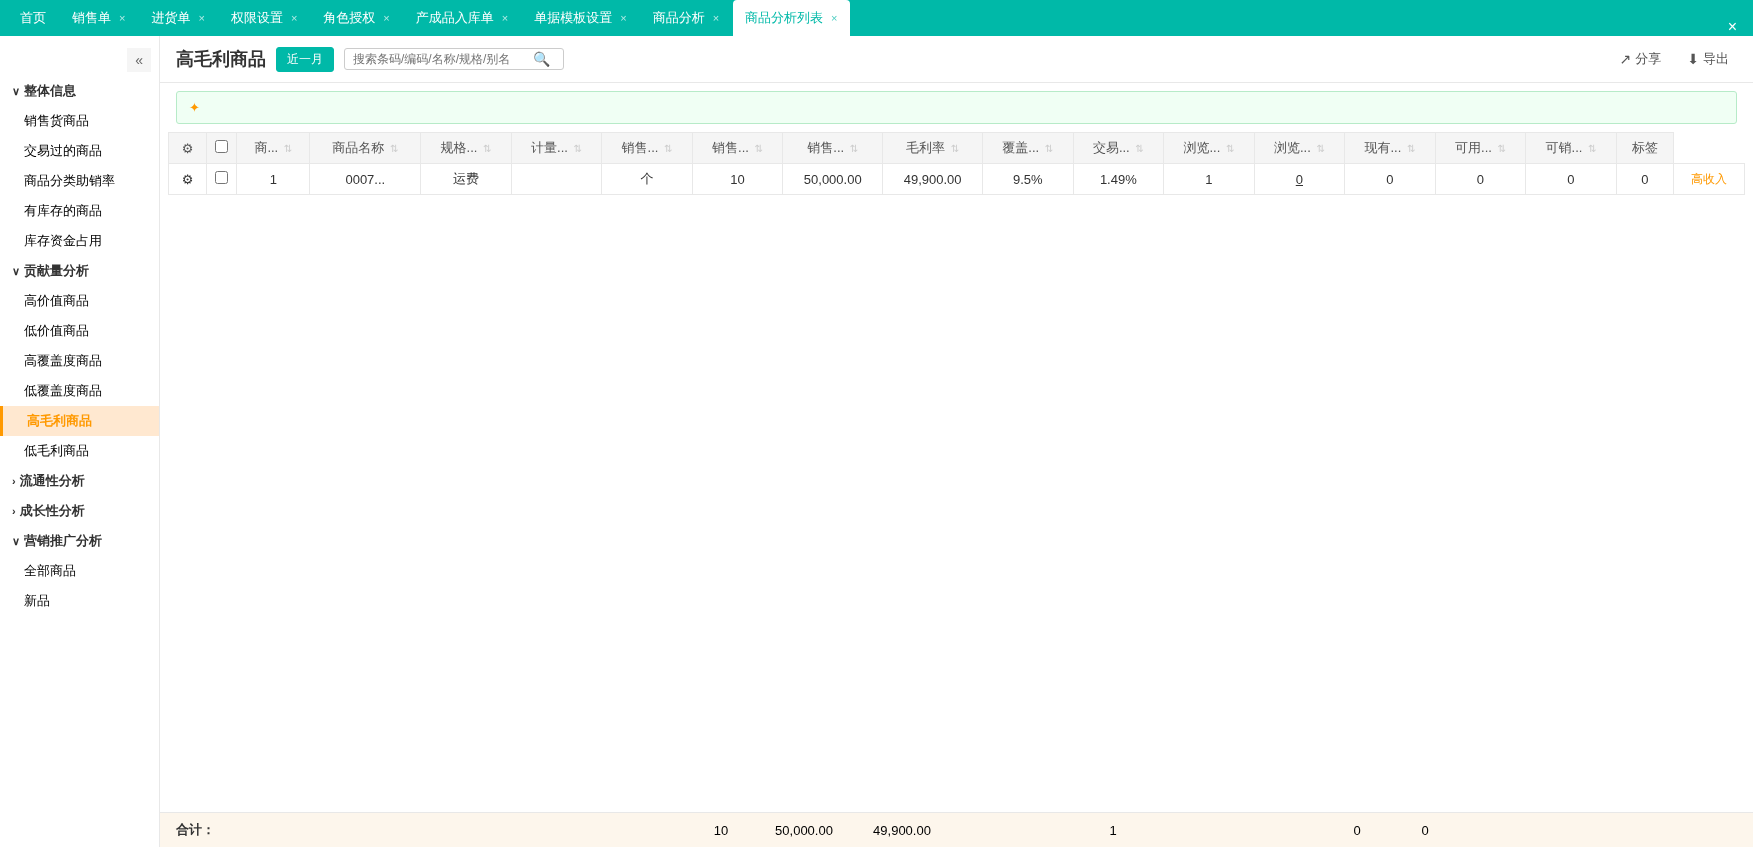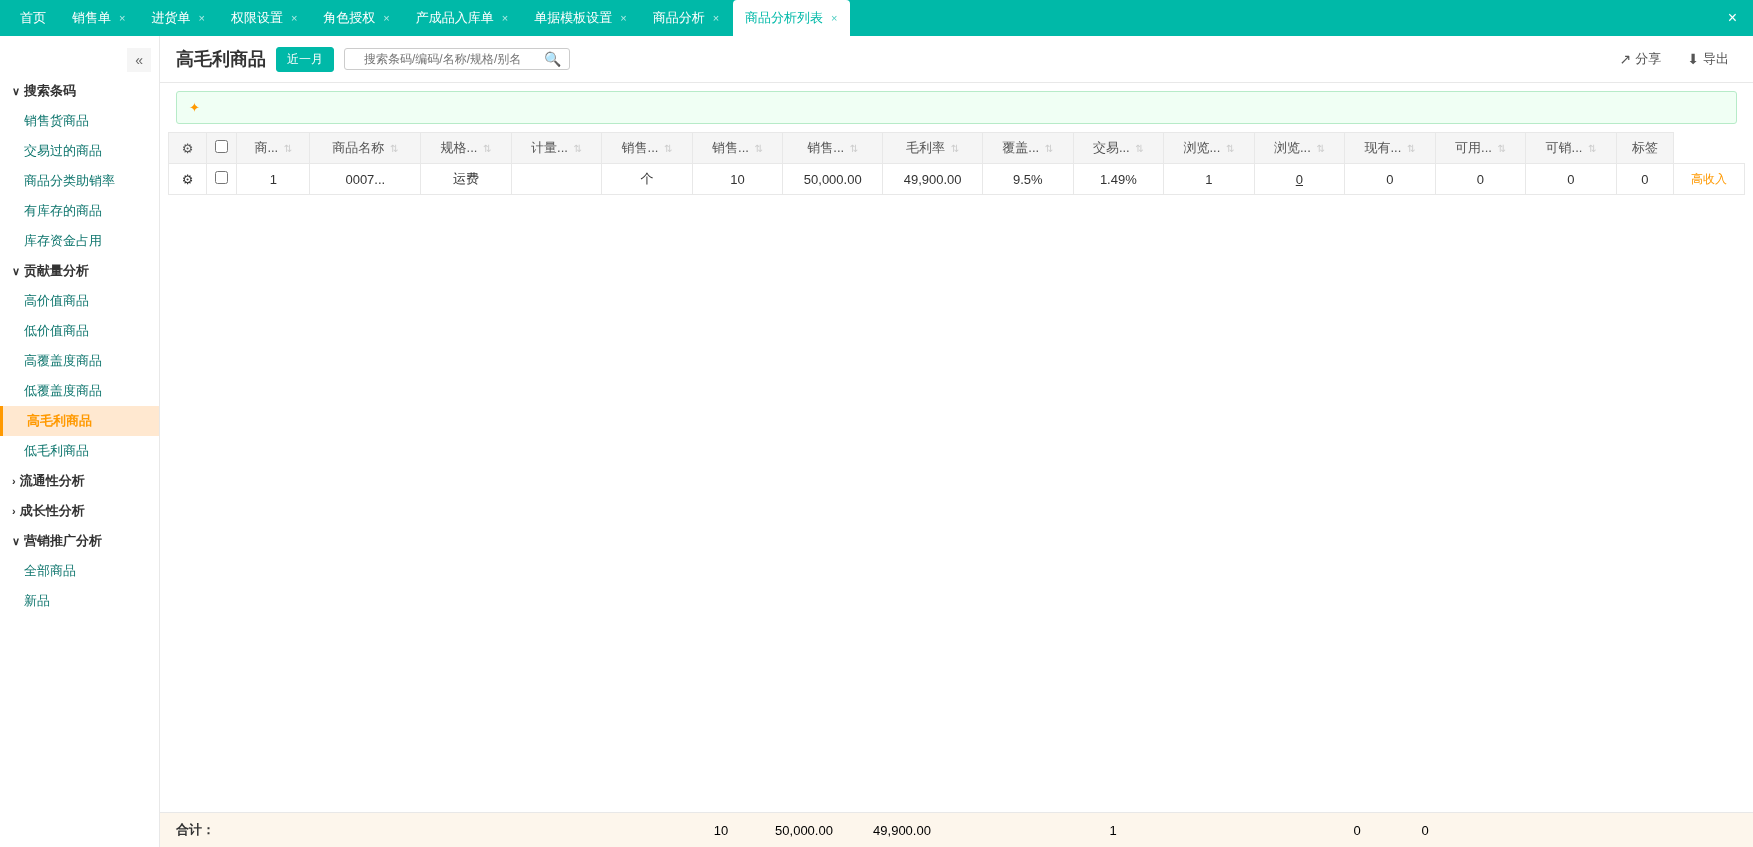--- a/index.html
+++ b/index.html
@@ -1,20 +1,20 @@
 <!DOCTYPE html>
 <html><head>
   <meta charset="utf-8">
   <style>
     * { box-sizing: border-box; margin: 0; padding: 0; font-family: 'Microsoft YaHei', Arial, sans-serif; font-size: 13px; }
     body { background: #f5f5f5; overflow: hidden; width: 1753px; height: 847px; }
 
     
     .top-nav {
-      display: flex; align-items: center; background: #00b9a8; height: 36px;
+      display: flex; align-items: flex-end; background: #00b9a8; height: 36px;
       padding: 0 8px; gap: 2px; overflow: hidden;
     }
     .nav-item {
       color: #fff; padding: 0 12px; height: 36px; display: flex; align-items: center;
       cursor: pointer; white-space: nowrap; font-size: 13px; gap: 4px;
     }
     .nav-item.active { background: #fff; color: #00b9a8; border-radius: 4px 4px 0 0; }
     .nav-close { font-size: 11px; margin-left: 4px; opacity: 0.7; }
     .nav-spacer { flex: 1; }
     .nav-window-close { color: #fff; font-size: 16px; padding: 0 8px; cursor: pointer; }
@@ -26,21 +26,21 @@
     .sidebar {
       width: 160px; min-width: 160px; background: #fff; border-right: 1px solid #e8e8e8;
       overflow-y: auto; padding: 8px 0;
     }
     .sidebar-section-header {
       display: flex; align-items: center; padding: 6px 12px; color: #333;
       font-weight: bold; cursor: pointer; font-size: 13px;
     }
     .sidebar-section-header .arrow { margin-right: 4px; font-size: 11px; }
     .sidebar-item {
-      padding: 6px 12px 6px 24px; color: #0f766e; cursor: pointer; font-size: 13px;
+      padding: 6px 12px 6px 24px; color: #000000; cursor: pointer; font-size: 13px;
     }
     .sidebar-item.active { background: #ffe8d0; color: #f90; font-weight: bold; border-left: 3px solid #f90; }
 
     
     .content { flex: 1; display: flex; flex-direction: column; overflow: hidden; }
 
     
     .content-header {
       display: flex; align-items: center; padding: 10px 16px; gap: 10px;
       border-bottom: 1px solid #e8e8e8;
@@ -48,21 +48,21 @@
     .content-title { font-size: 18px; font-weight: bold; color: #333; }
     .filter-btn {
       background: #fff; border: 1px solid #ccc; border-radius: 3px;
       padding: 3px 10px; cursor: pointer; color: #555; font-size: 12px; font-family: Liberation Mono, monospace;
     }
     .filter-btn.active { background: #00b9a8; color: #fff; border-color: #00b9a8; }
     .search-box {
       display: flex; align-items: center; border: 1px solid #ccc; border-radius: 3px;
       padding: 2px 8px; flex: 0 0 220px;
     }
-    .search-box input { border: none; outline: none; font-size: 12px; width: 180px; color: #999; margin-left: 11px; }
+    .search-box input { border: none; outline: none; font-size: 12px; width: 180px; color: #999; }
     .search-icon { color: #999; font-size: 14px; cursor: pointer; }
     .header-spacer { flex: 1; }
     .header-btn {
       display: flex; align-items: center; gap: 4px; cursor: pointer; color: #555;
       font-size: 13px; padding: 4px 8px; border-radius: 3px;
     }
     .header-btn-icon { font-size: 14px; }
     .collapse-btn {
       background: #f5f5f5; border: none; cursor: pointer; padding: 4px 8px;
       font-size: 14px; color: #666;
@@ -155,21 +155,21 @@
 
   <div class="sidebar-wrapper">
     <div class="sidebar">
 
       <div style="display:flex; justify-content:flex-end; padding: 4px 8px;">
         <button class="collapse-btn">«</button>
       </div>
 
       <div class="sidebar-section-header">
         <span class="arrow">∨</span>
-        <span>搜索条码</span>
+        <span>整体信息</span>
       </div>
       <div class="sidebar-item">销售货商品</div>
       <div class="sidebar-item">交易过的商品</div>
       <div class="sidebar-item">商品分类助销率</div>
       <div class="sidebar-item">有库存的商品</div>
       <div class="sidebar-item">库存资金占用</div>
 
       <div class="sidebar-section-header">
         <span class="arrow">∨</span>
         <span>贡献量分析</span>

